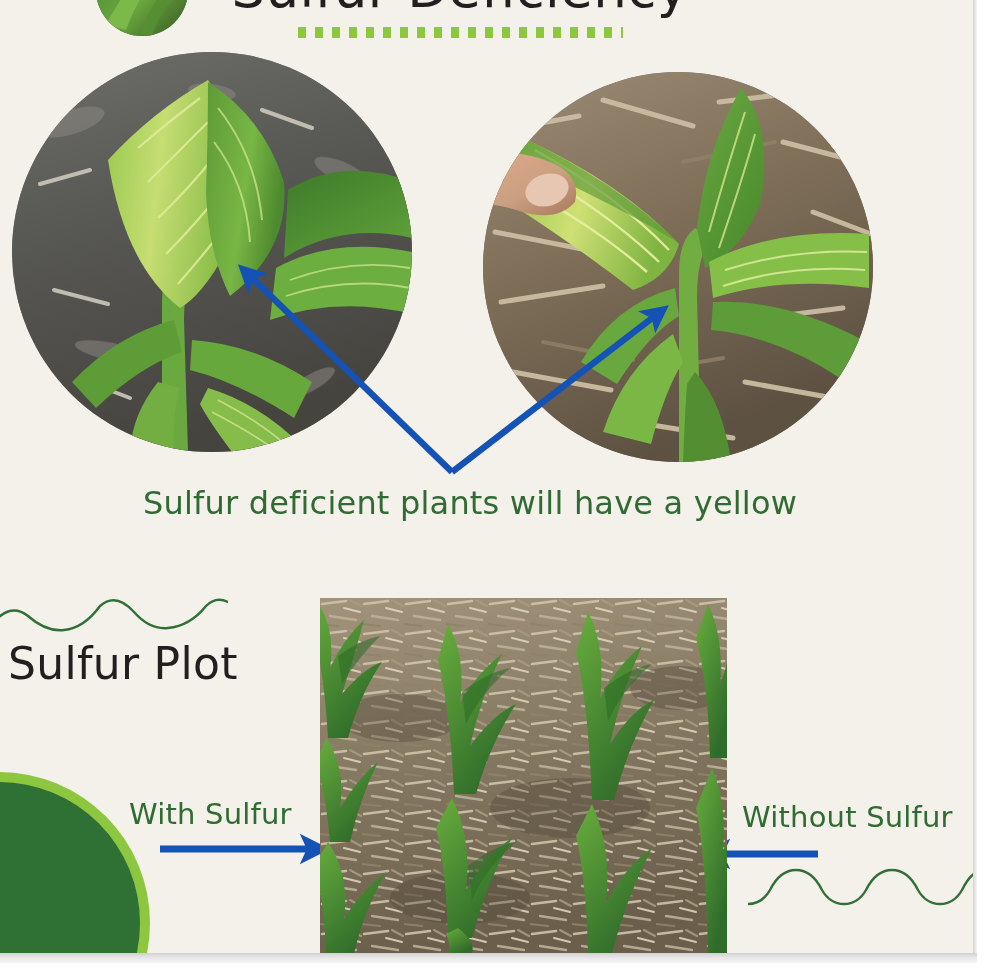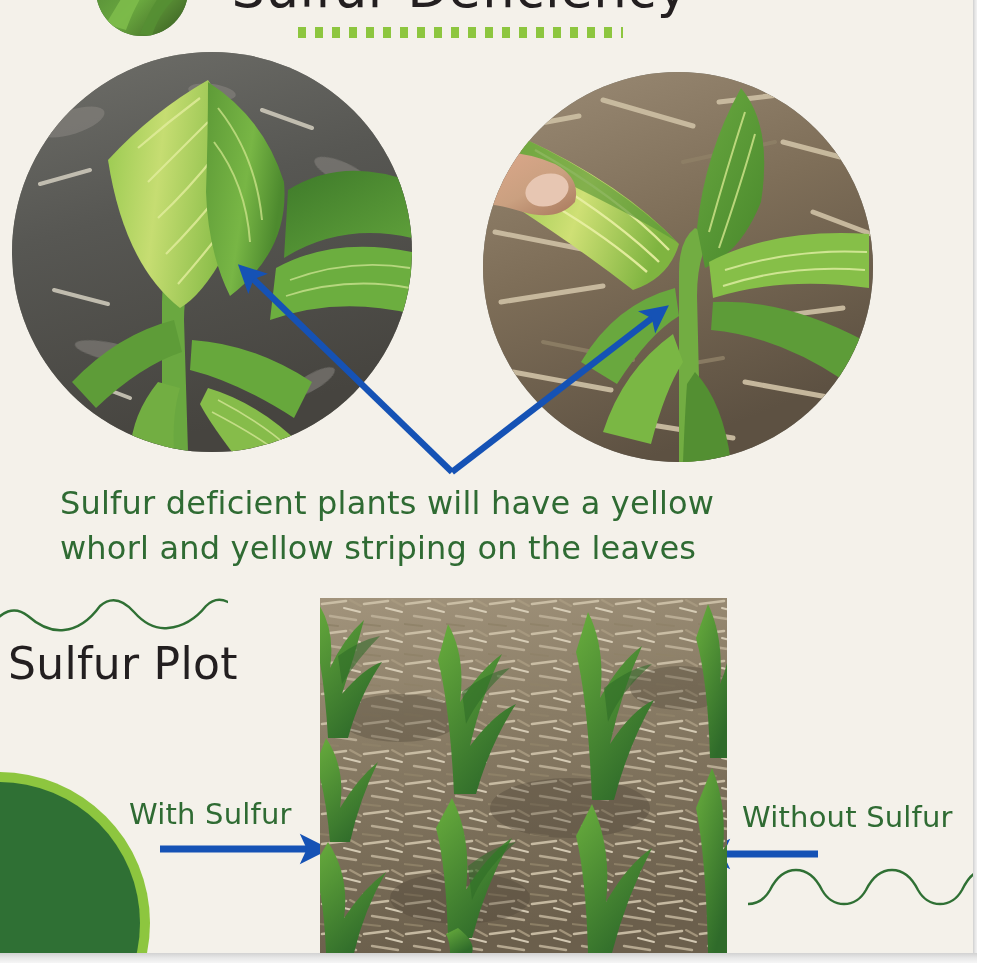--- a/index.html
+++ b/index.html
@@ -117,21 +117,21 @@
     width: 973px; height: 953px;
     pointer-events: none;
   }
 
   
   #caption-block {
     position: absolute;
     left: 60px;
     top: 481px;
     width: 820px;
-    text-align: left;
+    text-align: center;
   }
   .caption-line {
     font-family: "DejaVu Sans", sans-serif;
     font-size: 32px;
     font-weight: 400;
     color: #2f6b33;
     line-height: 1.40;
     letter-spacing: 0.2px;
     white-space: nowrap;
   }
@@ -390,21 +390,20 @@
 
     <path d="M452 472 L246 272" stroke="#1552b5" stroke-width="6.5" fill="none" marker-end="url(#bluehead)" stroke-linecap="butt"></path>
     <path d="M452 472 L660 312" stroke="#1552b5" stroke-width="6.5" fill="none" marker-end="url(#bluehead)" stroke-linecap="butt"></path>
 
     <path d="M160 849 L318 849" stroke="#1552b5" stroke-width="7" fill="none" marker-end="url(#bluehead)"></path>
     <path d="M818 854 L712 854" stroke="#1552b5" stroke-width="7" fill="none" marker-end="url(#bluehead)"></path>
   </svg>
 
   <div id="caption-block">
     <div class="caption-line">Sulfur deficient plants will have a yellow</div>
-    <div class="caption-line">whorl and yellow striping on the leaves</div>
   </div>
 
   <svg id="wave-top" viewBox="0 0 240 45">
     <path d="M0 32 Q20 2 40 18 Q58 34 76 32 Q96 30 112 8 Q128 -6 146 14 Q162 32 180 30 Q202 28 218 8 Q228 -2 240 4" stroke="#2f7034" stroke-width="2.4" fill="none" stroke-linecap="round"></path>
   </svg>
 
   <div id="section-heading">Sulfur Plot</div>
 
   <div id="green-circle-outer">
     <div id="green-circle-inner"></div>

